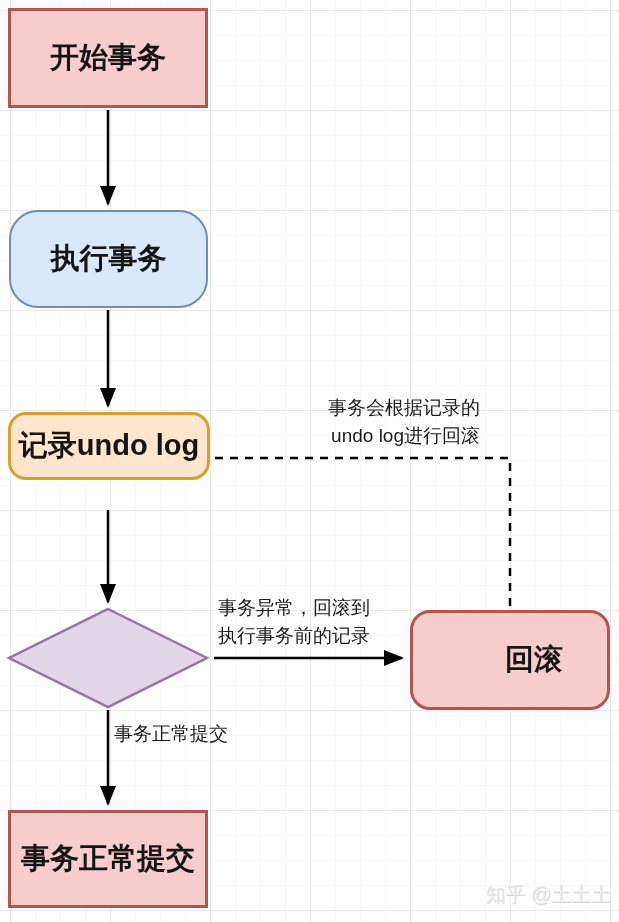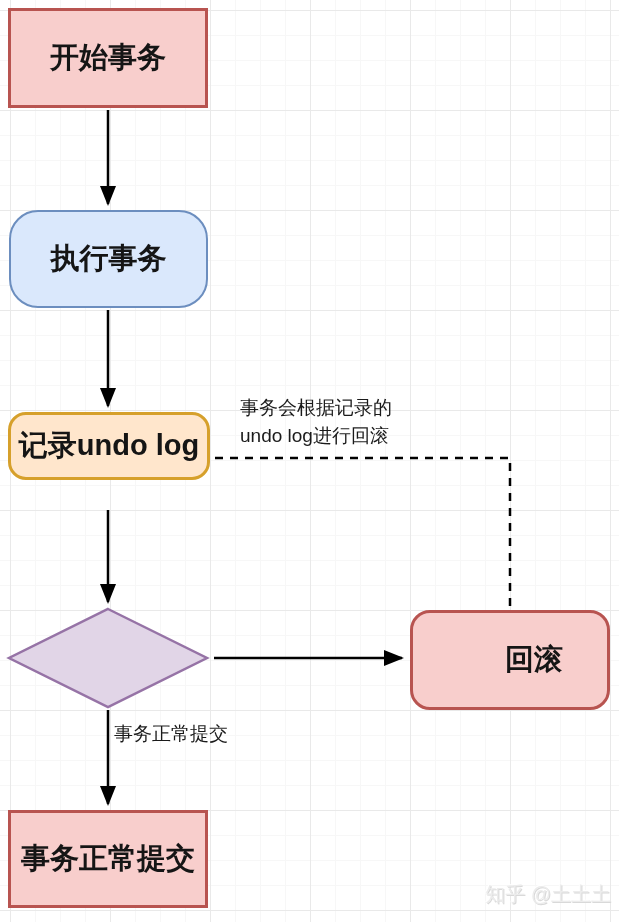--- a/index.html
+++ b/index.html
@@ -26,21 +26,21 @@
     font-weight:bold; font-size:29px; color:#151515;
     text-align:center;
   }
   .node-start     { left:8px;   top:8px;   width:200px; height:100px; background:#f8cecc; border:3px solid #b85450; }
   .node-execute   { left:9px;   top:210px; width:199px; height:98px;  background:#dae8fc; border:2px solid #6c8ebf; border-radius:29px; }
   .node-undo      { left:8px;   top:412px; width:202px; height:68px;  background:#ffe6cc; border:3px solid #d6a02b; border-radius:18px; }
   .node-commit-label { left:8px; top:608px; width:200px; height:100px; background:transparent; font-size:30px; }
   .node-rollback  { left:410px; top:610px; width:200px; height:100px; background:#f8cecc; border:3px solid #b85450; border-radius:20px;padding-left:48px; }
   .node-committed { left:8px;   top:810px; width:200px; height:98px;  background:#f8cecc; border:3px solid #b85450; }
   .edge-label { position:absolute; font-size:19px; line-height:28px; color:#1a1a1a; white-space:nowrap; }
-  .label-undo-rollback  { left:240px; top:394px; width:240px; text-align:left; }
+  .label-undo-rollback  { left:240px; top:394px; width:240px; text-align:right; }
   .label-abnormal       { left:218px; top:594px; text-align:left; }
   .label-normal         { left:114px; top:720px; }
   .watermark {
     position:absolute; right:8px; bottom:14px;
     font-size:20px; color:#ececec;
     text-shadow:1px 1px 0 #d9d9d9, -1px -1px 0 #ffffff;
   }
 </style>
 </head>
 <body>
@@ -83,18 +83,22 @@
 
   <div class="node node-committed">
     <span>事务正常提交</span>
   </div>
 
   <div class="edge-label label-undo-rollback">
     <div>事务会根据记录的</div>
     <div>undo log进行回滚</div>
   </div>
 
+  <div class="edge-label label-abnormal">
+    <div>事务异常，回滚到</div>
+    <div>执行事务前的记录</div>
+  </div>
 
   <div class="edge-label label-normal">事务正常提交</div>
 
   <div class="watermark">知乎 @土土土</div>
 
 </div>
 
 </body></html>

